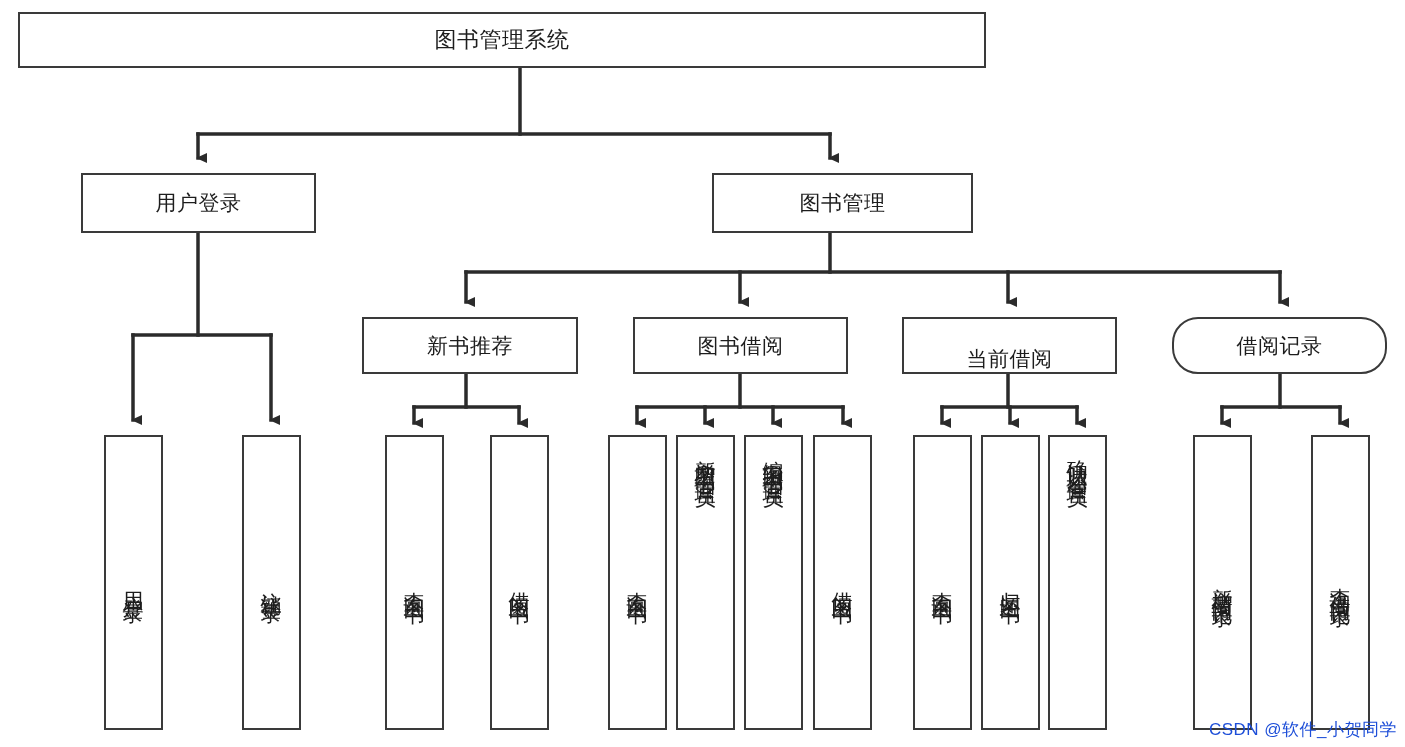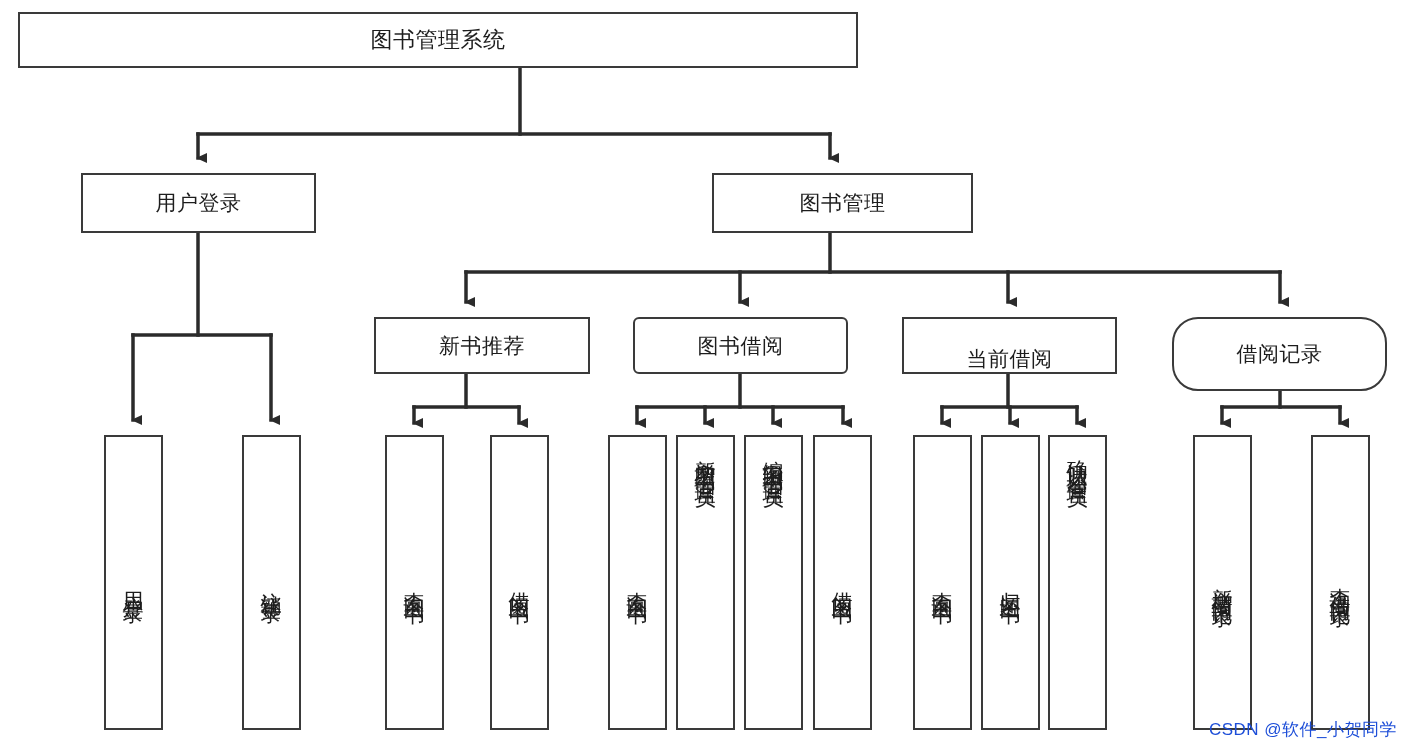--- a/index.html
+++ b/index.html
@@ -131,41 +131,41 @@
       <path d="M1010,407 L1010,423" marker-end="url(#arrow)"></path>
       <path d="M1077,407 L1077,423" marker-end="url(#arrow)"></path>
 
       <path d="M1280,374 L1280,407"></path>
       <path d="M1222,407 L1340,407"></path>
       <path d="M1222,407 L1222,423" marker-end="url(#arrow)"></path>
       <path d="M1340,407 L1340,423" marker-end="url(#arrow)"></path>
     </g>
   </svg>
 
-  <div class="node horiz root" style="left:18px; top:12px; width:840px; height:56px;">
+  <div class="node horiz root" style="left:18px; top:12px; width:968px; height:56px;">
     <span class="label">图书管理系统</span>
   </div>
 
   <div class="node horiz" style="left:81px; top:173px; width:235px; height:60px;">
     <span class="label">用户登录</span>
   </div>
   <div class="node horiz" style="left:712px; top:173px; width:261px; height:60px;">
     <span class="label">图书管理</span>
   </div>
 
-  <div class="node horiz" style="left:362px; top:317px; width:216px; height:57px;margin-left:12px;">
+  <div class="node horiz" style="left:362px; top:317px; width:216px; height:57px;">
     <span class="label">新书推荐</span>
   </div>
-  <div class="node horiz" style="left:633px; top:317px; width:215px; height:57px;border-radius:6px;">
+  <div class="node horiz" style="left:633px; top:317px; width:215px; height:57px;">
     <span class="label">图书借阅</span>
   </div>
   <div class="node horiz" style="left:902px; top:317px; width:215px; height:57px;align-items:flex-end;">
     <span class="label">当前借阅</span>
   </div>
-  <div class="node horiz" style="left:1172px; top:317px; width:215px; height:74px;border-radius:26px;">
+  <div class="node horiz" style="left:1172px; top:317px; width:215px; height:57px;border-radius:26px;">
     <span class="label">借阅记录</span>
   </div>
 
   <div class="node vert centered" style="left:104px; top:435px; width:59px; height:295px;">
     <span class="label">用户登录</span>
   </div>
   <div class="node vert centered" style="left:242px; top:435px; width:59px; height:295px;">
     <span class="label">注销登录</span>
   </div>
 

